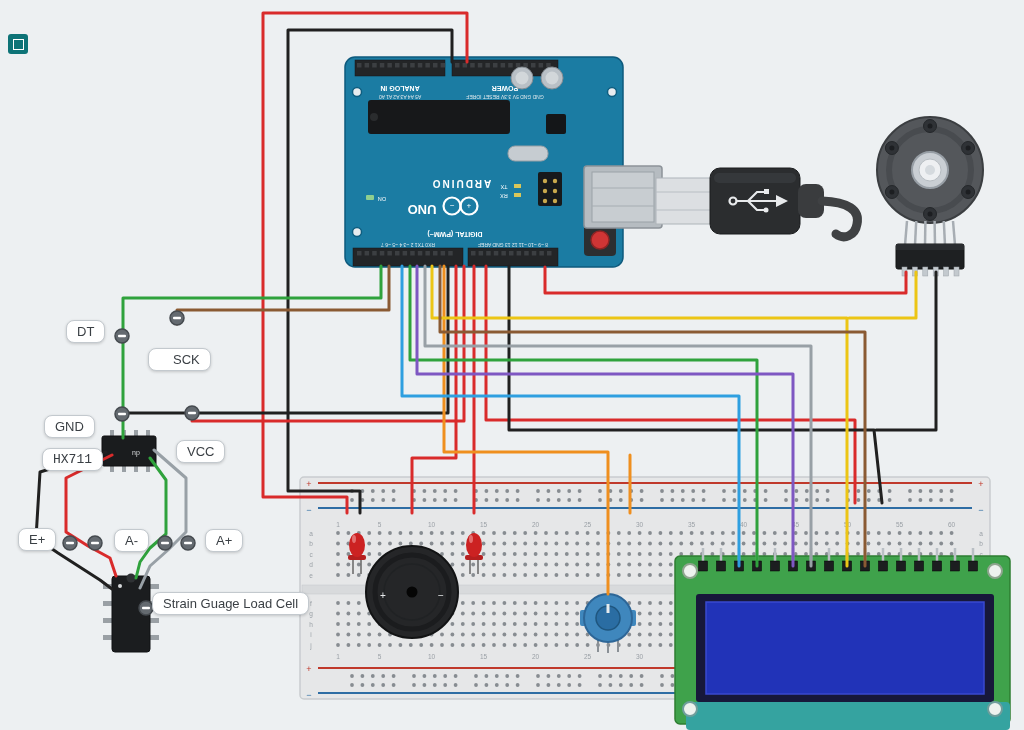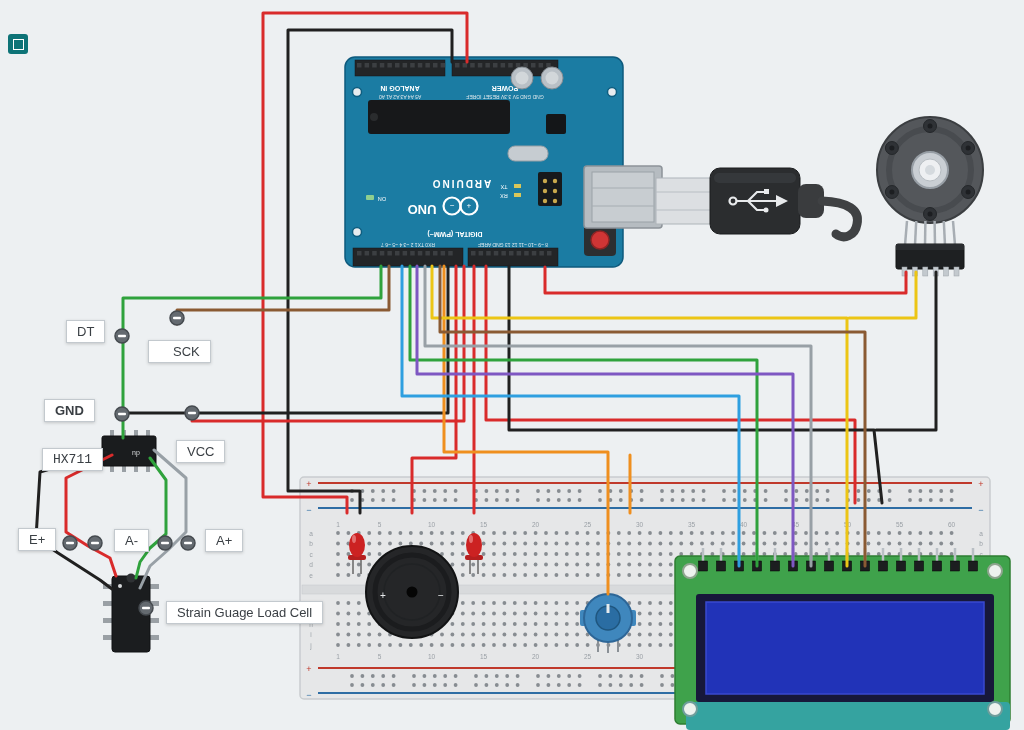--- a/index.html
+++ b/index.html
@@ -1,20 +1,20 @@
 <!DOCTYPE html>
 <html><head>
 <meta charset="utf-8">
 <style>
   html,body{margin:0;padding:0;background:#edf0f2;}
   #canvas{position:relative;width:1024px;height:730px;background:#edf0f2;overflow:hidden;
           font-family:"Liberation Sans",sans-serif;}
   #scene{position:absolute;left:0;top:0;}
   svg text{font-family:"Liberation Sans",sans-serif;}
-  .tooltip{position:absolute;background:#ffffff;border:1px solid #c3c9ce;border-radius:0;
+  .tooltip{position:absolute;background:#ffffff;border:1px solid #c3c9ce;border-radius:8px;
            padding:3px 10px;font-size:13px;color:#3a3f44;white-space:nowrap;
            box-shadow:0 1px 3px rgba(0,0,0,.18);}
   #zoom-fit{position:absolute;left:8px;top:34px;width:20px;height:20px;background:#0d7377;
             border-radius:3px;display:flex;align-items:center;justify-content:center;cursor:pointer;}
   #zoom-fit .sq{width:9px;height:9px;border:1.5px solid #ffffff;}
 </style>
 </head>
 <body>
 <div id="canvas">
 
@@ -1229,27 +1229,27 @@
         </g>
         <g>
           <circle cx="146" cy="608" r="7" fill="#646a70" stroke="#454a4f" stroke-width="1.5"></circle>
           <rect x="142" y="606.75" width="8" height="2.5" rx="1" fill="#ffffff"></rect>
         </g>
       </g>
 </svg>
 
 <div id="tooltips-layer">
       <div class="tooltip" style="left: 66px; top: 320px;">DT</div>
-      <div class="tooltip" style="left: 148px; top: 340px; padding-left: 24px;">SCK</div>
-      <div class="tooltip" style="left: 44px; top: 399px; font-weight: bold;">GND</div>
+      <div class="tooltip" style="left: 148px; top: 348px; padding-left: 24px;">SCK</div>
+      <div class="tooltip" style="left: 44px; top: 415px;">GND</div>
       <div class="tooltip" style="left: 176px; top: 440px;">VCC</div>
       <div class="tooltip" style="left: 42px; top: 448px; font-family: Liberation Mono, monospace;">HX711</div>
       <div class="tooltip" style="left: 18px; top: 528px;">E+</div>
       <div class="tooltip" style="left: 114px; top: 529px;">A-</div>
       <div class="tooltip" style="left: 205px; top: 529px;">A+</div>
-      <div class="tooltip" style="left: 166px; top: 592px; margin-top: 9px;">Strain Guage Load Cell</div>
+      <div class="tooltip" style="left: 152px; top: 592px;">Strain Guage Load Cell</div>
     </div>
 
 <div id="zoom-fit">
   <div class="sq"></div>
 </div>
 
 </div>
 
 </body></html>

